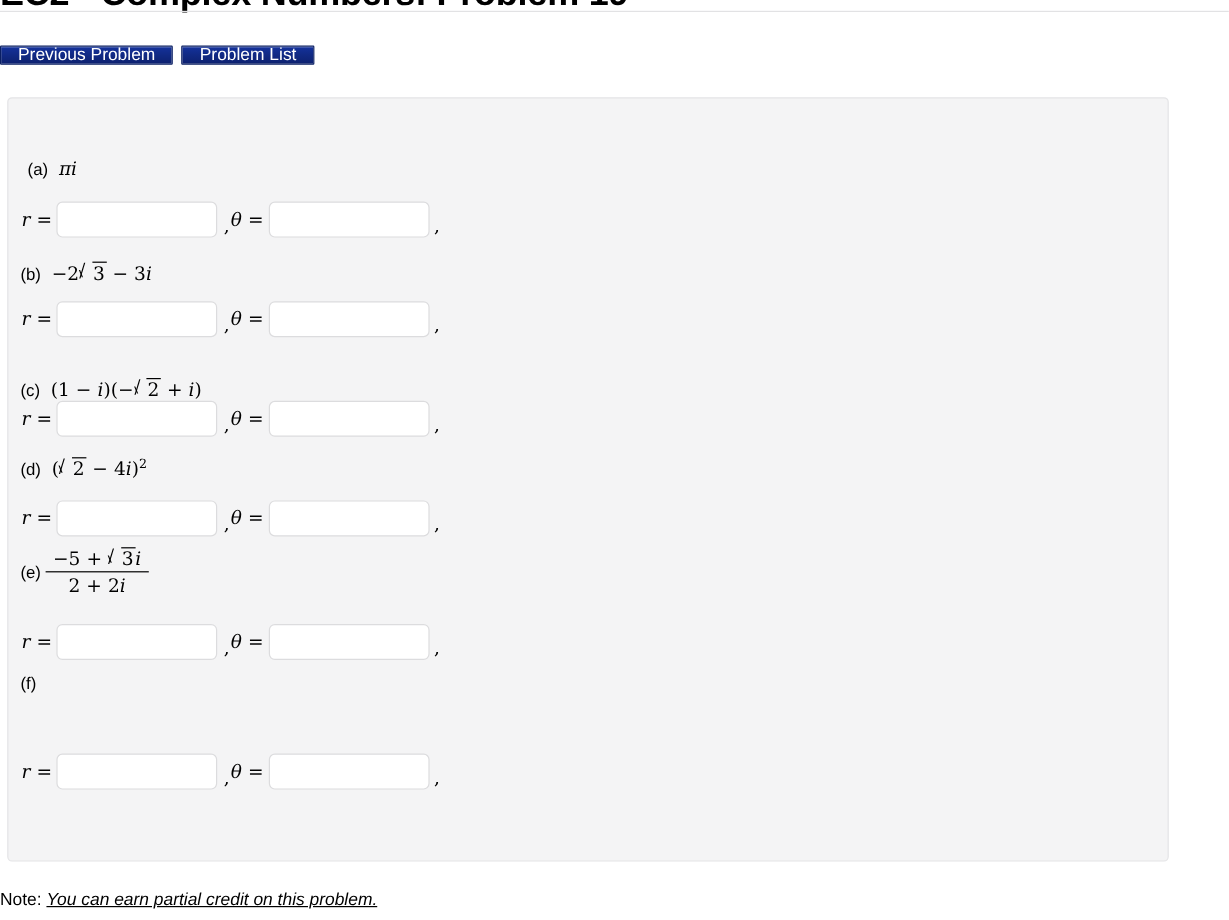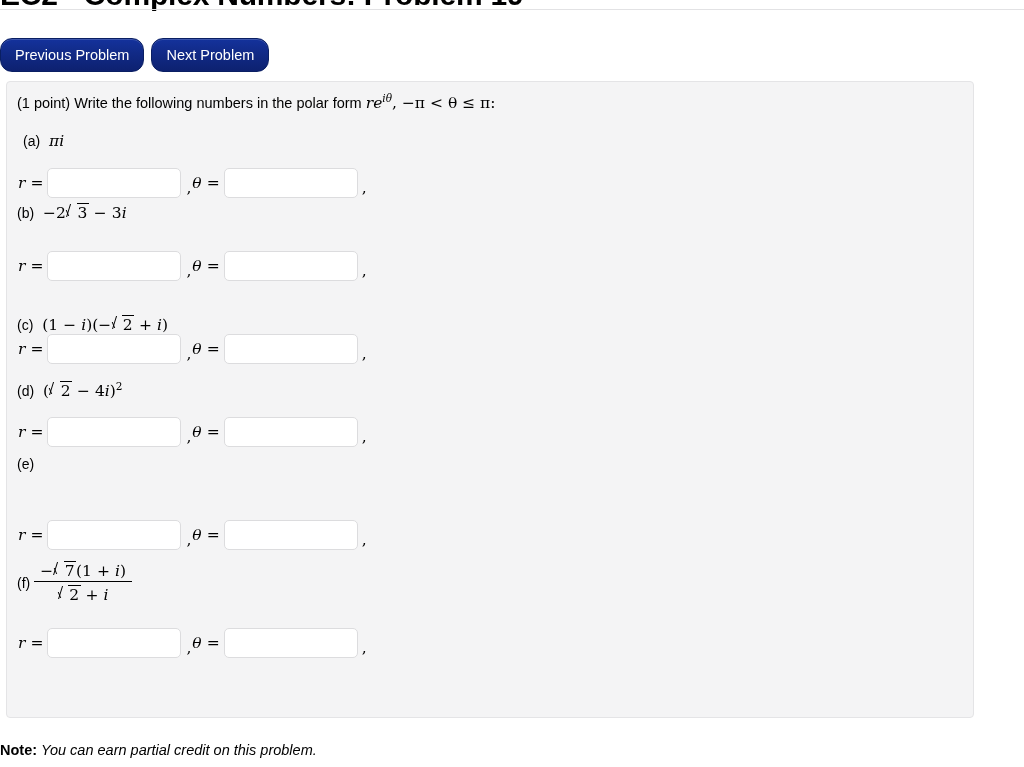--- a/index.html
+++ b/index.html
@@ -42,24 +42,24 @@
     position: absolute;
     left: 0px;
     top: 38px;
     display: flex;
     gap: 7px;
   }
   .nav-btn {
     display: inline-flex;
     align-items: center;
     justify-content: center;
-    height: 34px;
+    height: 16px;
     padding: 0 14px;
     border: 1px solid #0a1f63;
-    border-radius: 12px;
+    border-radius: 1px;
     background: linear-gradient(to bottom, #14329c 0%, #112a86 45%, #0d2170 100%);
     color: #ffffff;
     font-size: 14.5px;
     font-weight: 400;
     line-height: 1;
     white-space: nowrap;
     cursor: pointer;
     box-shadow: inset 0 1px 0 rgba(255,255,255,0.18);
     box-sizing: border-box;
     text-align: center;
@@ -213,56 +213,53 @@
     top: 5px;
   }
 
   
   .note {
     position: absolute;
     left: 0px;
     top: 742px;
     font-size: 14.5px;
   }
-  .note .note-label { font-weight: bold; }
-  .note .note-text { font-style: italic; }
+  .note .note-label { font-weight: normal; }
+  .note .note-text { font-style: italic; text-decoration: underline; }
 </style>
 </head>
 <body>
 
 <div class="page-title">EC2 - Complex Numbers: Problem 19</div>
 <div class="title-rule"></div>
 
 <div class="nav-bar">
   <button class="nav-btn">Previous Problem</button>
-  <button class="nav-btn">Next Problem</button>
+  <button class="nav-btn">Problem List</button>
 </div>
 
 <div class="problem-panel">
 
-  <div class="prompt">
-    <span>(1 point)</span><span>&nbsp;</span><span>Write the following numbers in the polar form </span><span class="mjx">re<span class="sup">iθ</span></span><span class="mjx mjx-up">, −π &lt; θ ≤ π:</span>
-  </div>
 
   <div class="qlabel" style="left:16px; top:50px;">
     <span class="tag">(a)</span>
     <span class="mjx">&nbsp;πi</span>
   </div>
   <div class="answer-row" style="left:11px; top:86px;">
     <span class="ansvar">r</span>
     <span class="eq">=</span>
     <input class="ans-input" type="text" value="" style="">
     <span class="comma-mid">,</span>
     <span class="ansvar">θ</span>
     <span class="eq">=</span>
     <input class="ans-input" type="text" value="" style="">
     <span class="comma">,</span>
   </div>
 
-  <div class="qlabel" style="left:10px; top:120px;text-align:center;">
+  <div class="qlabel" style="left:10px; top:135px;text-align:center;">
     <span class="tag">(b)</span>
     <span class="mjx">&nbsp;<span class="mjx-up">−2</span><span class="sqrt"><span class="radicand mjx-up">3</span></span><span class="opw">−</span><span class="mjx-up">3</span>i</span>
   </div>
   <div class="answer-row" style="left:11px; top:169px;">
     <span class="ansvar">r</span>
     <span class="eq">=</span>
     <input class="ans-input" type="text" value="" style="">
     <span class="comma-mid">,</span>
     <span class="ansvar">θ</span>
     <span class="eq">=</span>
@@ -295,38 +292,38 @@
     <input class="ans-input" type="text" value="" style="">
     <span class="comma-mid">,</span>
     <span class="ansvar">θ</span>
     <span class="eq">=</span>
     <input class="ans-input" type="text" value="" style="">
     <span class="comma">,</span>
   </div>
 
   <div class="qlabel qlabel-frac" style="left:10px; top:374px;">
     <span class="tag">(e)</span>
+    <span class="mjx frac">
+      <span class="num"><span class="mjx-up">−5</span><span class="opw">+</span><span class="sqrt"><span class="radicand mjx-up">3</span></span>i</span>
+      <span class="den"><span class="mjx-up">2</span><span class="opw">+</span><span class="mjx-up">2</span>i</span>
+    </span>
   </div>
   <div class="answer-row" style="left:11px; top:438px;">
     <span class="ansvar">r</span>
     <span class="eq">=</span>
     <input class="ans-input" type="text" value="" style="">
     <span class="comma-mid">,</span>
     <span class="ansvar">θ</span>
     <span class="eq">=</span>
     <input class="ans-input" type="text" value="" style="">
     <span class="comma">,</span>
   </div>
 
   <div class="qlabel qlabel-frac" style="left:10px; top:479px;">
     <span class="tag">(f)</span>
-    <span class="mjx frac">
-      <span class="num"><span class="mjx-up">−</span><span class="sqrt"><span class="radicand mjx-up">7</span></span><span class="mjx-up">(1</span><span class="opw">+</span>i<span class="mjx-up">)</span></span>
-      <span class="den"><span class="sqrt"><span class="radicand mjx-up">2</span></span><span class="opw">+</span>i</span>
-    </span>
   </div>
   <div class="answer-row" style="left:11px; top:546px;">
     <span class="ansvar">r</span>
     <span class="eq">=</span>
     <input class="ans-input" type="text" value="" style="">
     <span class="comma-mid">,</span>
     <span class="ansvar">θ</span>
     <span class="eq">=</span>
     <input class="ans-input" type="text" value="" style="">
     <span class="comma">,</span>

